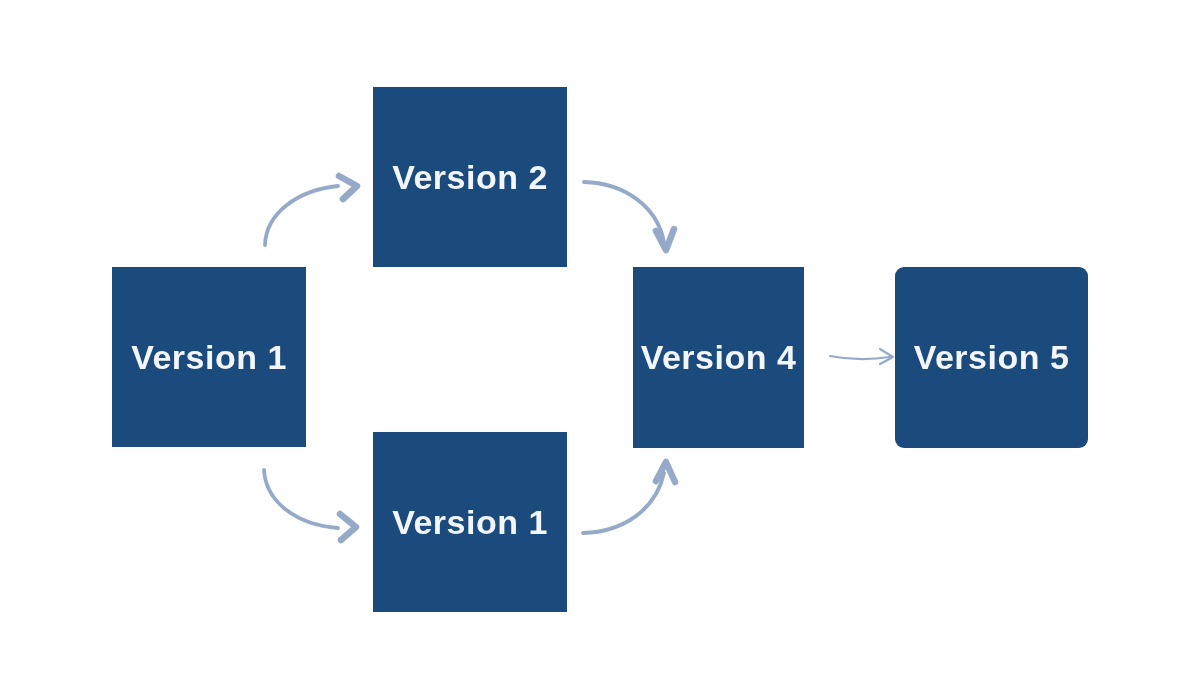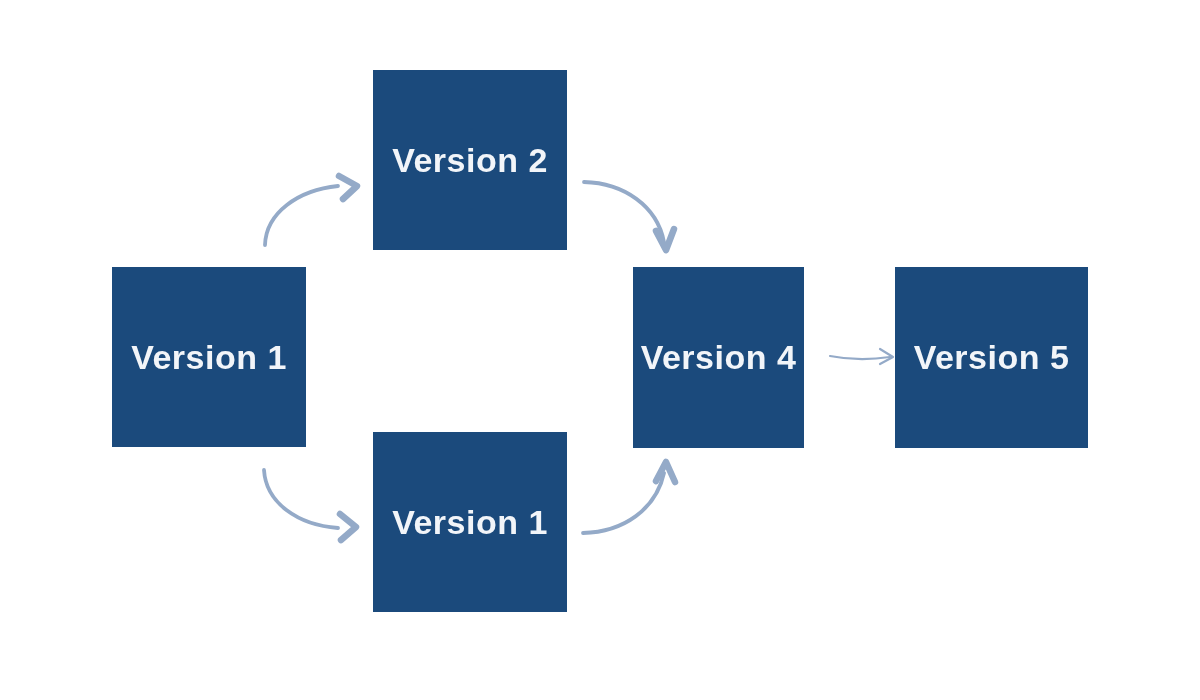--- a/index.html
+++ b/index.html
@@ -29,24 +29,24 @@
     justify-content: center;
   }
   .node .label {
     color: var(--node-label);
     font-size: 34px;
     font-weight: 700;
     letter-spacing: 0.5px;
     white-space: nowrap;
   }
   #node-v1 { left: 112px; top: 267px; text-align: right; }
-  #node-v2 { left: 373px; top: 70px;  }
+  #node-v2 { left: 373px; top: 87px;  }
   #node-v3 { left: 373px; top: 432px; }
   #node-v4 { left: 633px; top: 267px; width: 171px; height: 181px; }
-  #node-v5 { left: 895px; top: 267px; width: 193px; height: 181px; }
+  #node-v5 { left: 895px; top: 267px; width: 193px; height: 181px; border-radius: 9px; }
   svg.connectors {
     position: absolute;
     left: 0; top: 0;
     width: 1200px; height: 700px;
     pointer-events: none;
   }
   svg.connectors path {
     fill: none;
     stroke: var(--arrow);
     stroke-linecap: round;

